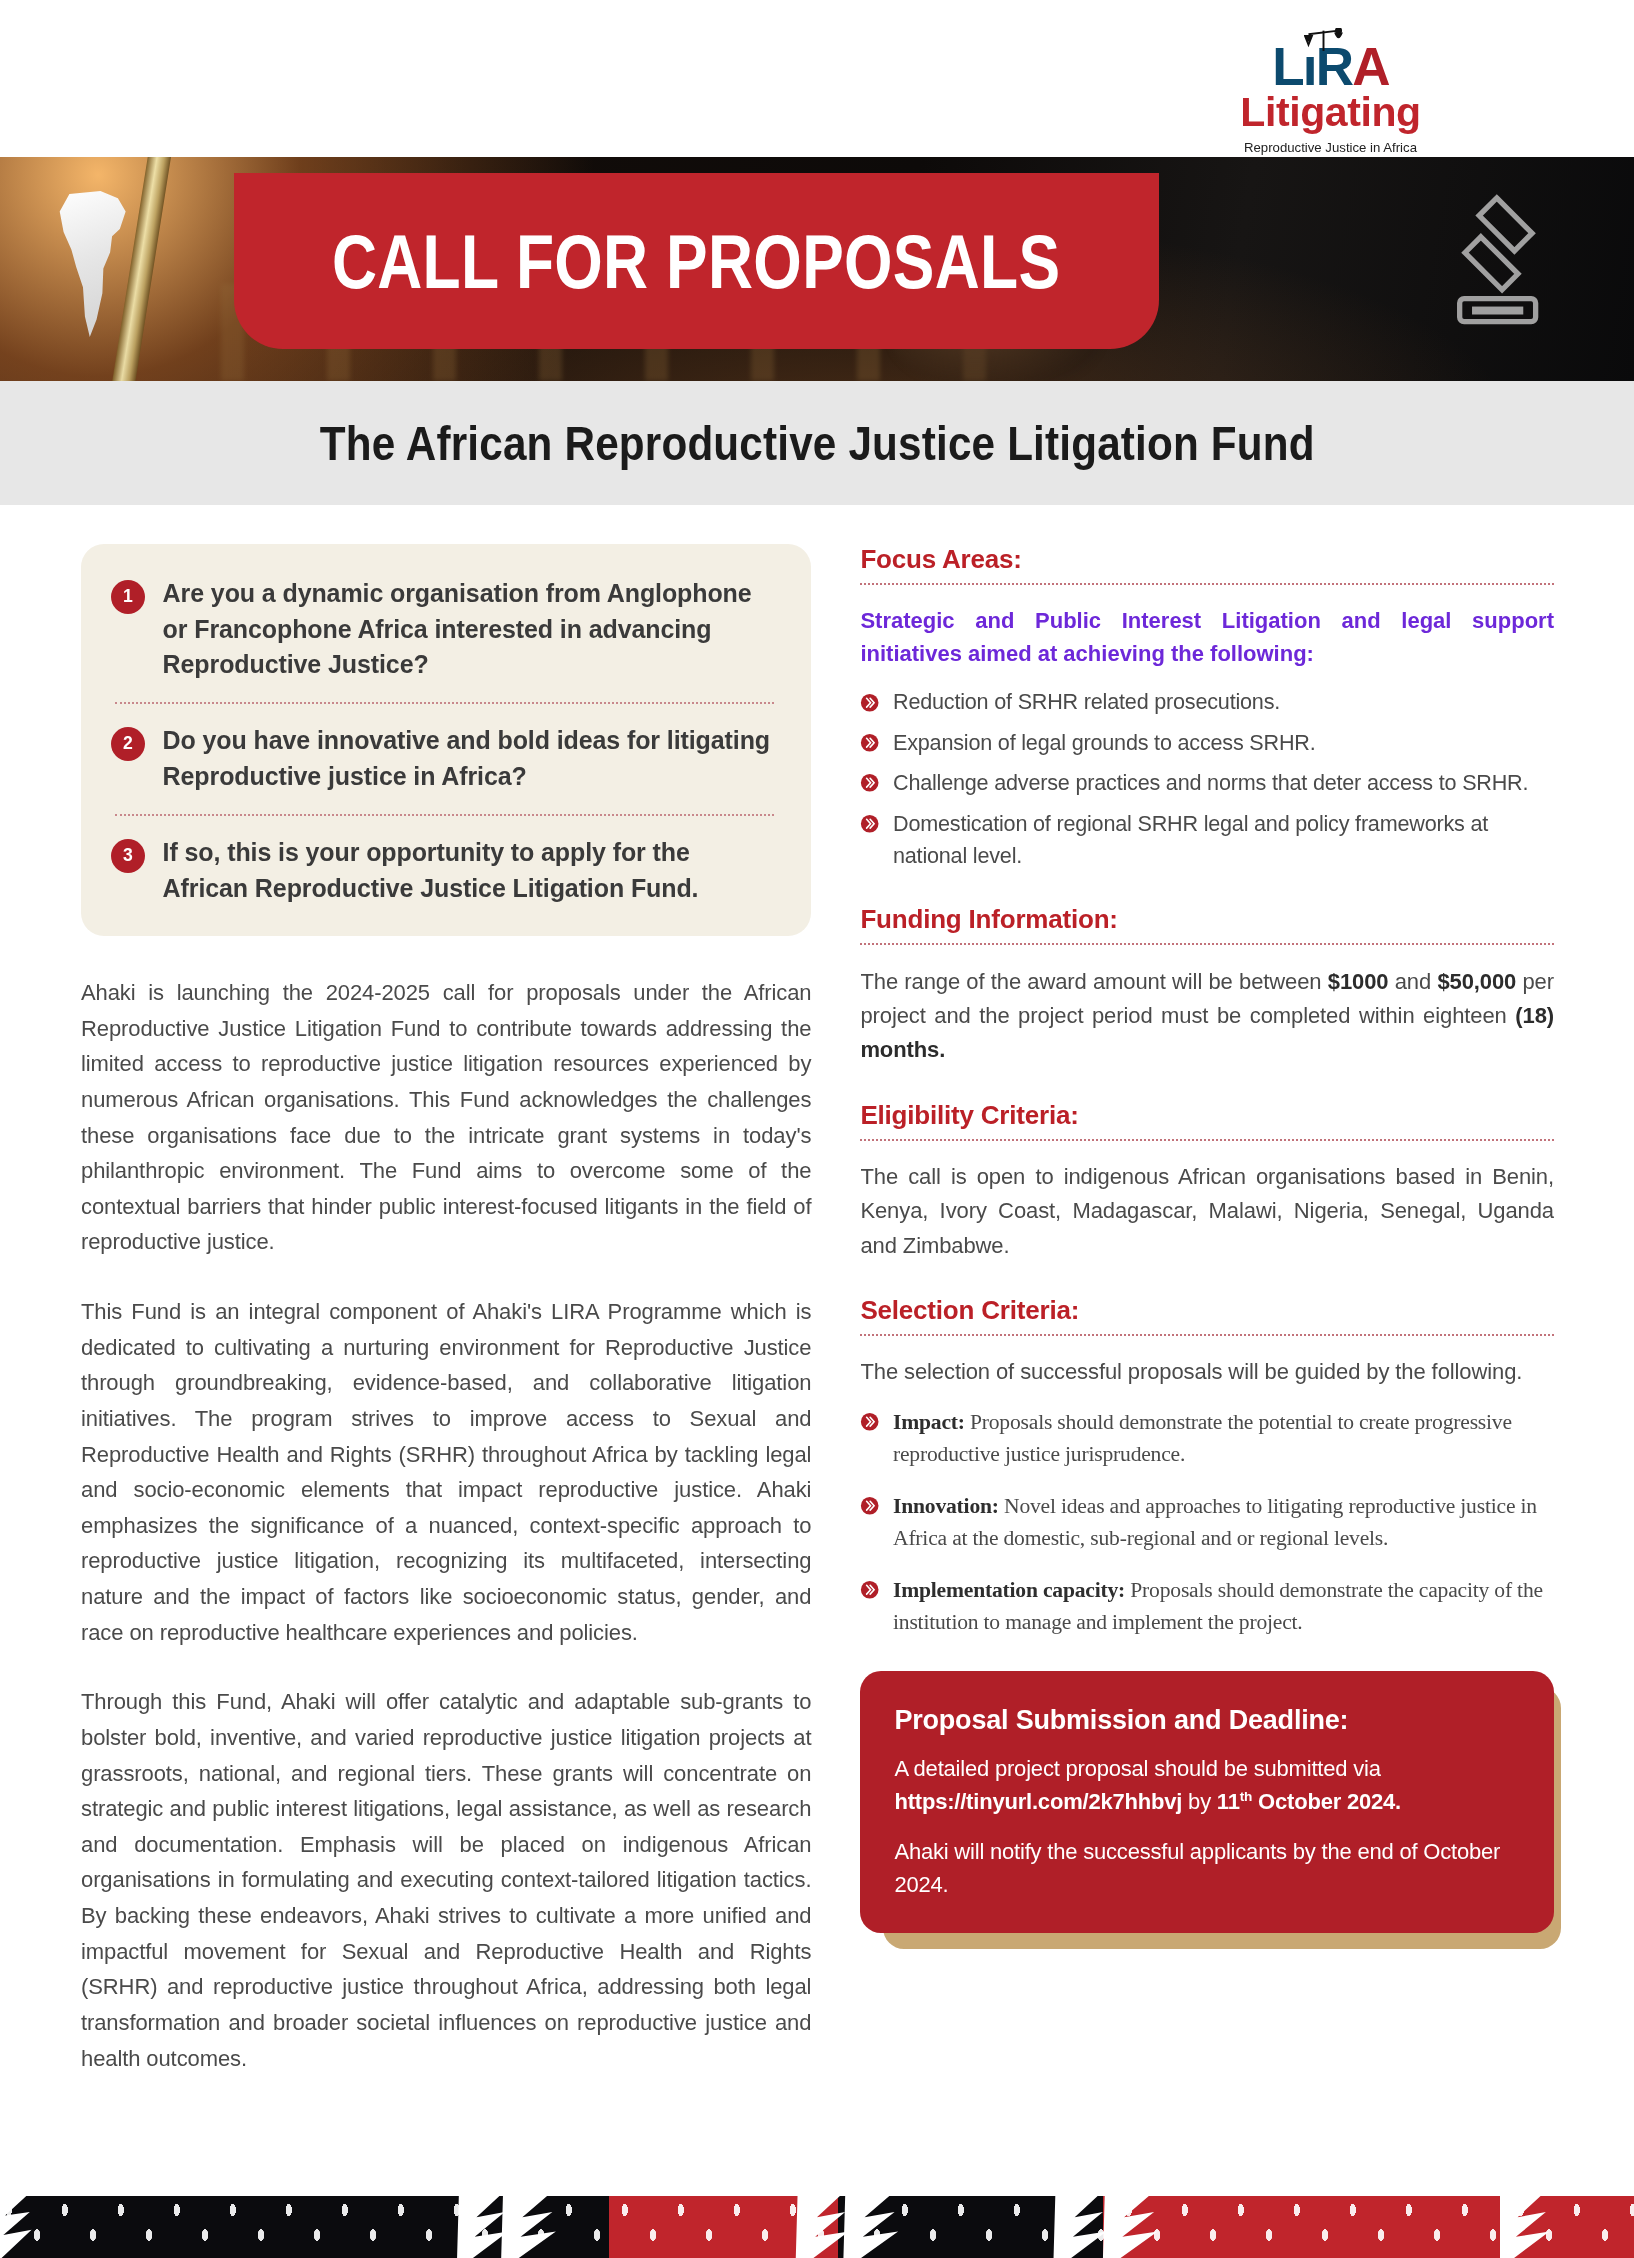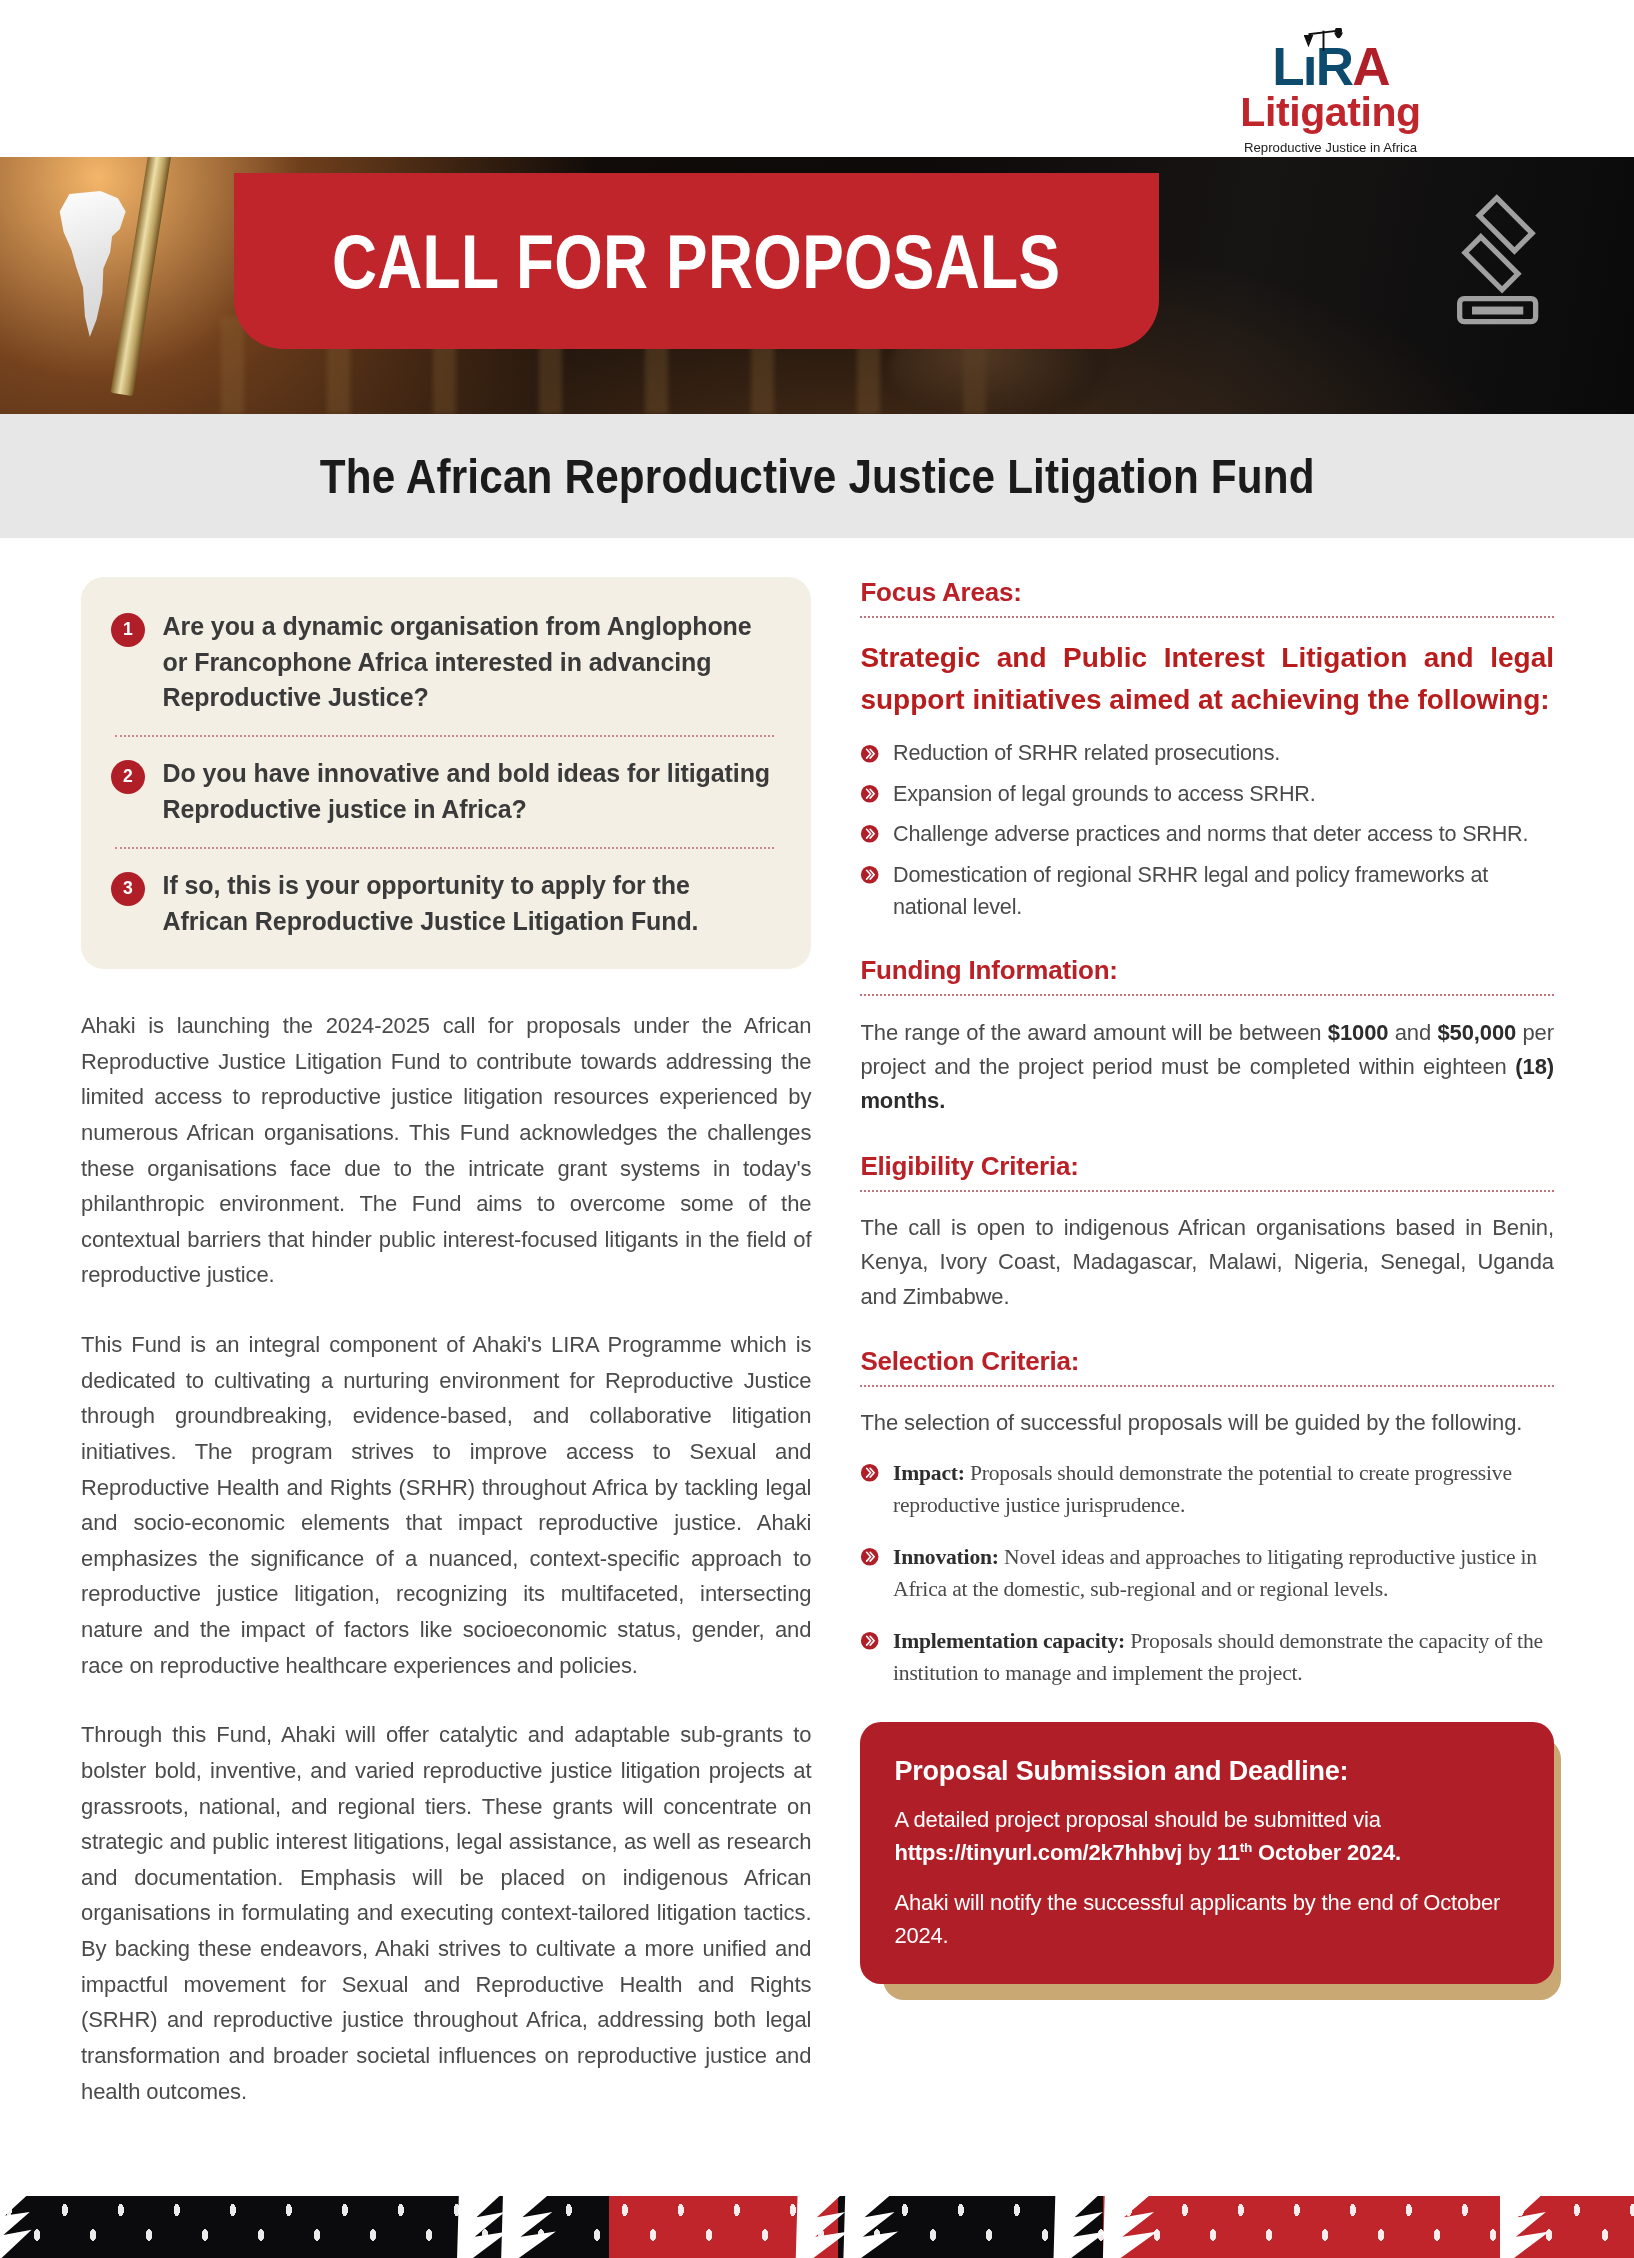--- a/index.html
+++ b/index.html
@@ -30,21 +30,21 @@
   .lira-logo { position:absolute; right:172px; top:40px; width:265px; text-align:center; }
   .lira-word { font-size:53px; font-weight:bold; line-height:1; letter-spacing:-1.8px; position:relative; display:inline-block; }
   .lira-word .k { color:#0c4a6e; }
   .lira-word .r { color:#B01F28; }
   .lira-scales { position:absolute; left:32px; top:-12.4px; width:39px; height:26.5px; }
   .lira-lit { font-size:41px; font-weight:bold; color:#C0252C; line-height:1.05; margin-top:-1.8px; letter-spacing:-0.4px; }
   .lira-tag { font-size:13.2px; color:#222; margin-top:5.3px; }
 
   
   .hero {
-    position:relative; height:257px; overflow:hidden;
+    position:relative; height:224px; overflow:hidden;
     background:
       radial-gradient(circle at 6% 8%, rgba(255,190,110,.95) 0%, rgba(180,100,40,.55) 13%, rgba(60,28,14,.0) 32%),
       radial-gradient(ellipse at 52% 120%, rgba(120,72,34,.55) 0%, rgba(20,14,10,0) 55%),
       linear-gradient(100deg,#2a1a12 0%, #120c09 28%, #0d0a09 55%, #171514 75%, #0a0a0b 100%);
   }
   .hero-gavel-handle {
     position:absolute; left:131px; top:-26.5px; width:23px; height:265px;
     background:linear-gradient(90deg,#8a6a2c,#e8dca2 35%,#c9b濃 60%,#7a5a24);
     background:linear-gradient(90deg,#7e5f28,#efe3ab 40%,#bda463 72%,#6d5021);
     transform:rotate(9deg); border-radius:2.6px; opacity:.95;
@@ -102,21 +102,21 @@
     margin-top:34px; letter-spacing:-0.1px;
   }
   .body-p:first-of-type { margin-top:39px; }
 
   
   .sec-head {
     font-size:26px; font-weight:bold; color:#BB2027; letter-spacing:-0.2px;
   }
   .sec-rule { border:0; border-top:2.2px dotted #C2727A; margin:8px 0 19.4px 0; }
   .sec-block { margin-bottom:32px; }
-  .sec-lead-bold { font-size:28px; font-weight:bold; color:#b91c1c; line-height:1.5; text-align:justify; }
+  .sec-lead-bold { font-size:22px; font-weight:bold; color:#6d28d9; line-height:1.5; text-align:justify; }
   .sec-text { font-size:22px; color:#4a4a4a; line-height:1.56; text-align:justify; letter-spacing:-0.1px; }
   .sec-text b { color:#2c2c2c; }
 
   .bullets { list-style:none; margin-top:16px; }
   .bullets li { display:flex; gap:13.2px; align-items:flex-start; margin-bottom:8px; }
   .bul-ico { flex:0 0 auto; width:19.4px; height:19.4px; margin-top:6.2px; }
   .bul-txt { font-size:21.6px; color:#4a4a4a; line-height:1.5; letter-spacing:-0.2px; }
   .bul-txt b { color:#2e2e2e; }
   .bullets.spaced li { margin-bottom:19.4px;font-family:Liberation Serif, serif; }
 

